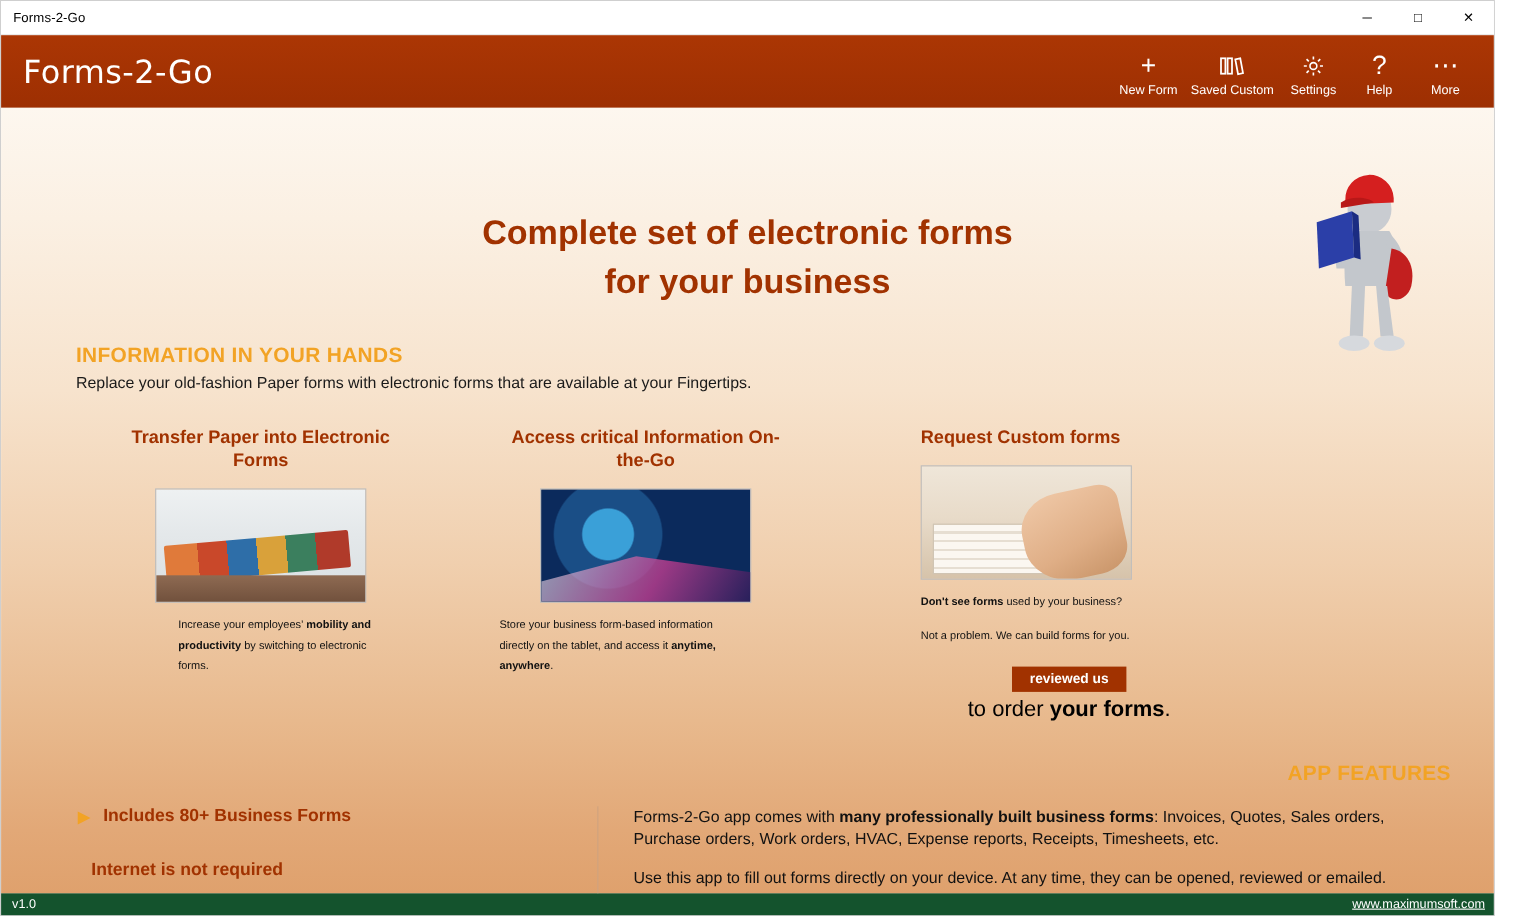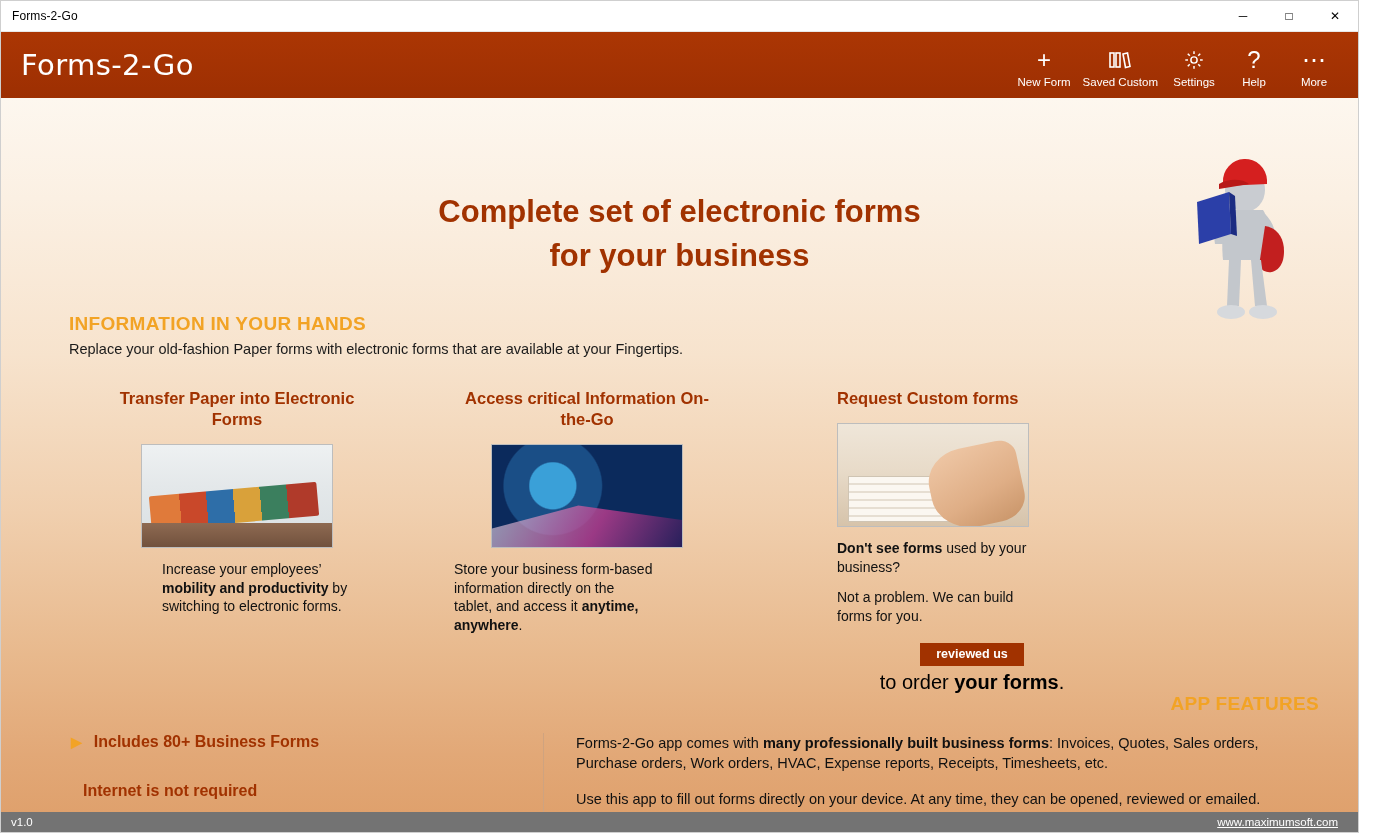--- a/index.html
+++ b/index.html
@@ -193,21 +193,21 @@
     content: "";
     position: absolute; right: 6px; top: 22px;
     width: 92px; height: 80px;
     background: linear-gradient(160deg,#f0c9a8 0%, #dfae86 60%, #c89468 100%);
     border-radius: 40% 20% 30% 45%;
     transform: rotate(-12deg);
   }
 
   .col p {
     margin: 12px 0 0 0;
-    font-size: 14px;
+    font-size: 10px;
     color: #111;
     line-height: 18.5px;
   }
   .col-1 p, .col-2 p { margin-left: 0; padding-left: 0; }
   .col-1 .body { width: 200px; margin-left: 60px; }
   .col-2 .body { width: 200px; margin-left: 2px; }
   .col-3 .body { width: 195px; }
 
   .contact-btn {
     display: block;
@@ -265,23 +265,23 @@
     width: 740px;
     font-size: 14.5px;
     color: #111;
     line-height: 20px;
   }
   .feat-right p { margin: 0 0 16px 0; }
 
   
   .statusbar {
     flex: 0 0 20px;
-    background: #737373;
+    background: #14532d;
     display: flex; align-items: center;
-    padding: 0 20px 0 10px;
+    padding: 0 8px 0 10px;
     color: #ffffff;
     font-size: 11.5px;
   }
   .statusbar .sb-spacer { flex: 1; }
   .statusbar a {
     color: #ffffff;
     text-decoration: underline;
     font-size: 11.5px;
   }
   b { font-weight: bold; }

